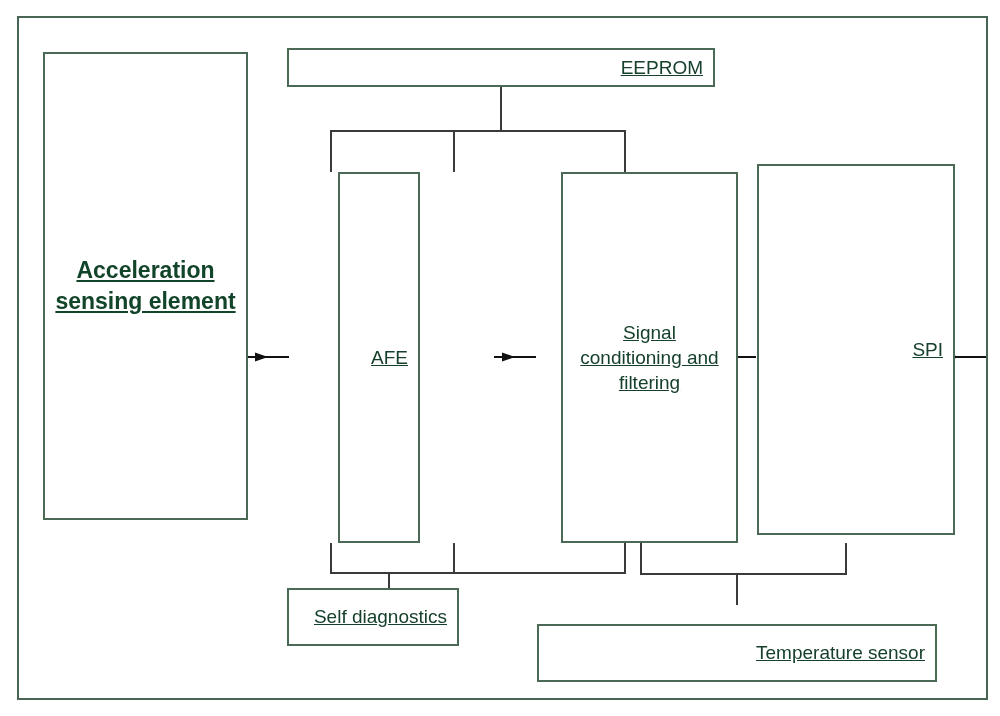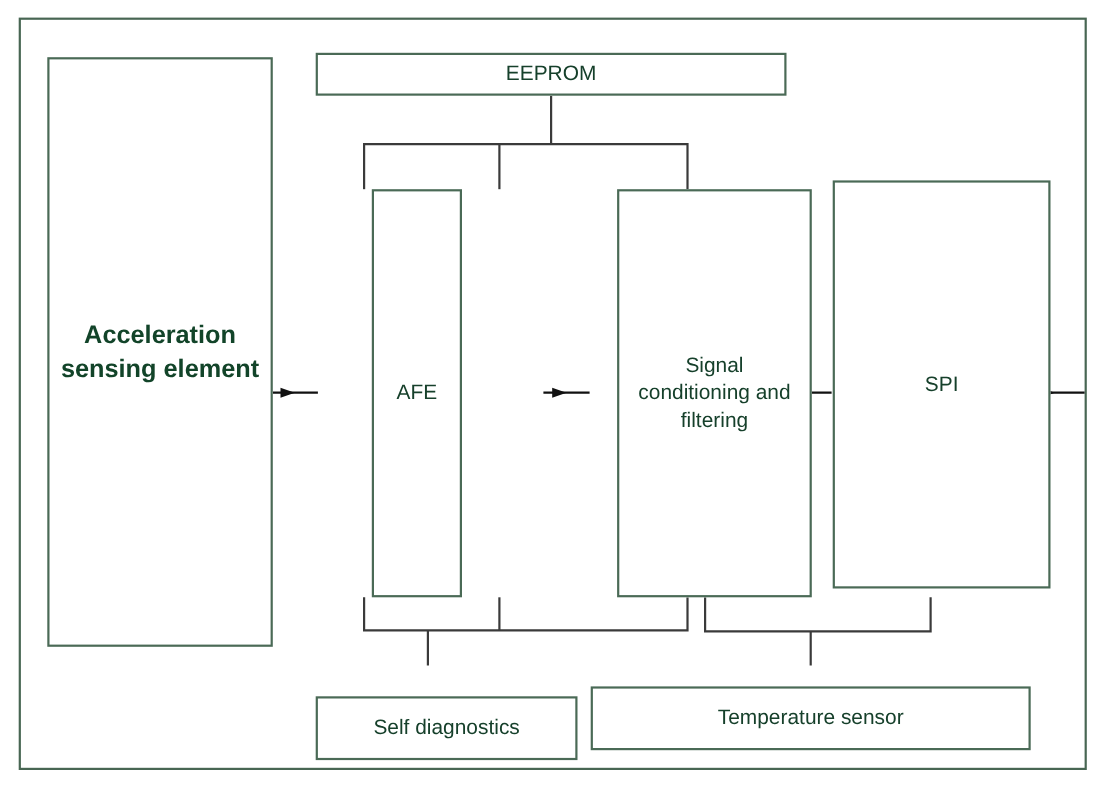--- a/index.html
+++ b/index.html
@@ -33,40 +33,41 @@
     width: 1000px;
     height: 716px;
   }
   .box {
     position: absolute;
     box-sizing: border-box;
     border: 2px solid #4a6a56;
     background: #ffffff;
     display: flex;
     align-items: center;
-    justify-content: center;
+    justify-content: flex-end;
     text-align: center;
     color: #16402b;
     font-size: 19px;
     line-height: 1.32;
     padding: 2px 10px;
+    text-decoration: underline;
   }
   .box.title-box {
     font-weight: bold;
     font-size: 23px;
     line-height: 1.35;
     color: #124429;
   }
-  #accel-box  { left: 43px;  top: 52px;  width: 205px; height: 536px; }
+  #accel-box  { left: 43px;  top: 52px;  width: 205px; height: 468px; }
   #eeprom-box { left: 287px; top: 48px;  width: 428px; height: 39px;  }
   #afe-box    { left: 290px; top: 172px; width: 82px;  height: 371px; margin-left: 48px; }
   #adc-box    { left: 413px; top: 172px; width: 82px;  height: 371px; }
   #signal-box { left: 537px; top: 172px; width: 177px; height: 371px; margin-left: 24px; }
   #spi-box    { left: 757px; top: 164px; width: 198px; height: 371px; }
-  #selfdiag-box { left: 287px; top: 633px; width: 238px; height: 58px; }
+  #selfdiag-box { left: 287px; top: 588px; width: 172px; height: 58px; }
   #temp-box     { left: 537px; top: 624px; width: 400px; height: 58px; }
 </style>
 </head>
 <body>
 
 <div class="stage">
 
   <div class="outer-border"></div>
 
   <svg class="wires" viewBox="0 0 1000 716" xmlns="http://www.w3.org/2000/svg">

